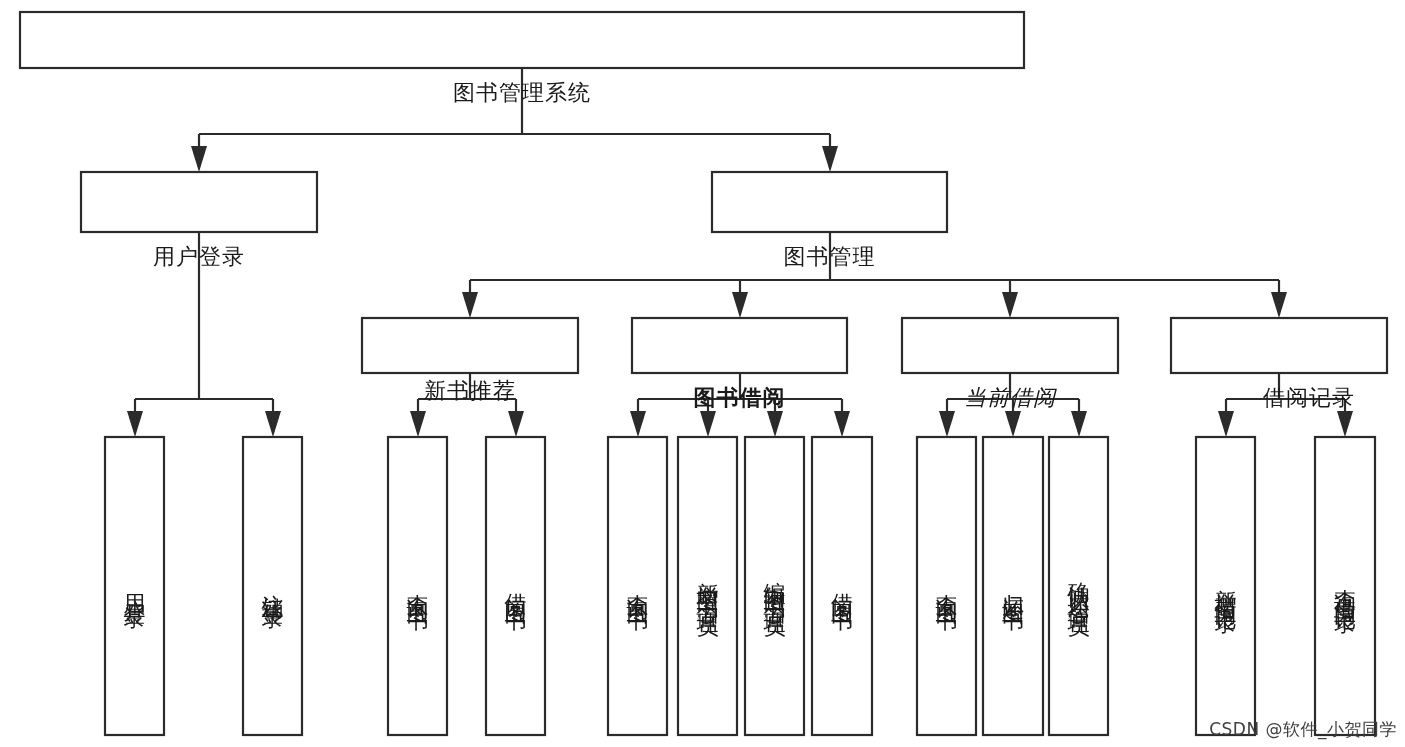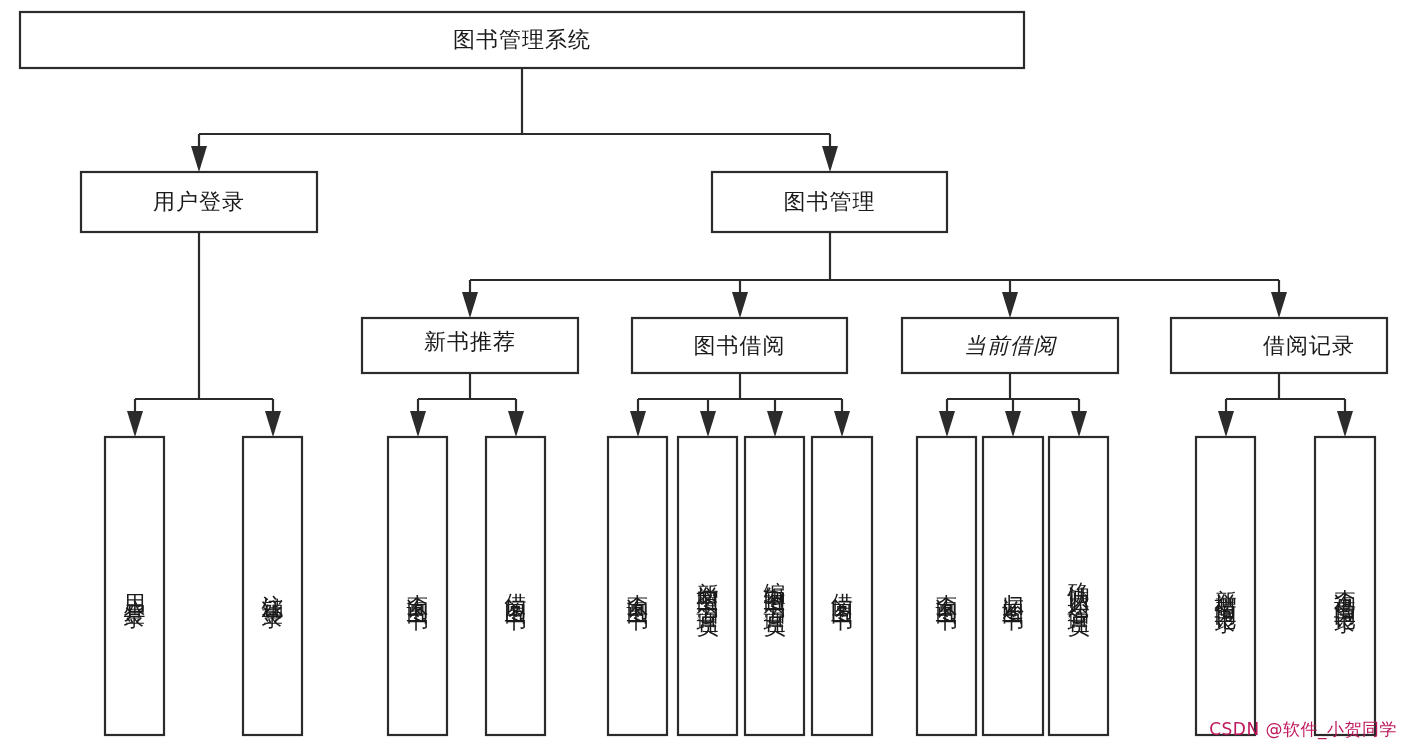--- a/index.html
+++ b/index.html
@@ -55,38 +55,39 @@
     font-family: "DejaVu Sans", "Liberation Sans", sans-serif;
     font-size: 22px;
     line-height: 1;
     color: #1a1a1a;
     letter-spacing: 5px;
     white-space: nowrap;
   }
   .hlabel-wrap {
     position: absolute;
     display: flex;
-    align-items: center;
+    align-items: flex-end;
     justify-content: center;
     pointer-events: none;
+    margin-top: 40px;
   }
   .hlabel-text {
     font-family: "DejaVu Sans", "Liberation Sans", sans-serif;
     font-size: 22px;
     color: #1a1a1a;
     letter-spacing: 1px;
     white-space: nowrap;
   }
   #watermark {
     position: absolute;
     right: 8px;
     bottom: 6px;
     font-family: "DejaVu Sans", "Liberation Sans", sans-serif;
     font-size: 17px;
-    color: #be185d;
+    color: #404040;
     letter-spacing: 0.5px;
     white-space: nowrap;
     user-select: none;
   }
 </style>
 </head>
 <body>
 
 <div id="diagram-root">
 
@@ -189,21 +190,21 @@
       </div>
       <div class="hlabel-wrap" style="left: 81px; top: 172px; width: 236px; height: 60px;">
         <span class="hlabel-text">用户登录</span>
       </div>
       <div class="hlabel-wrap" style="left: 712px; top: 172px; width: 235px; height: 60px; border-radius: 13px;">
         <span class="hlabel-text">图书管理</span>
       </div>
       <div class="hlabel-wrap" style="left: 362px; top: 318px; width: 216px; height: 48px;">
         <span class="hlabel-text">新书推荐</span>
       </div>
-      <div class="hlabel-wrap" style="left: 632px; top: 318px; width: 215px; height: 55px;">
+      <div class="hlabel-wrap" style="left: 632px; top: 318px; width: 215px; height: 55px; font-weight: bold;">
         <span class="hlabel-text">图书借阅</span>
       </div>
       <div class="hlabel-wrap" style="left: 902px; top: 318px; width: 216px; height: 55px; font-style: italic;">
         <span class="hlabel-text">当前借阅</span>
       </div>
       <div class="hlabel-wrap" style="left: 1201px; top: 318px; width: 216px; height: 55px;">
         <span class="hlabel-text">借阅记录</span>
       </div>
       <div class="vlabel-wrap" style="left: 105px; top: 437px; width: 59px; height: 298px; align-items: center; padding-top: 0px;">
         <span class="vlabel-text">用户登录</span>

